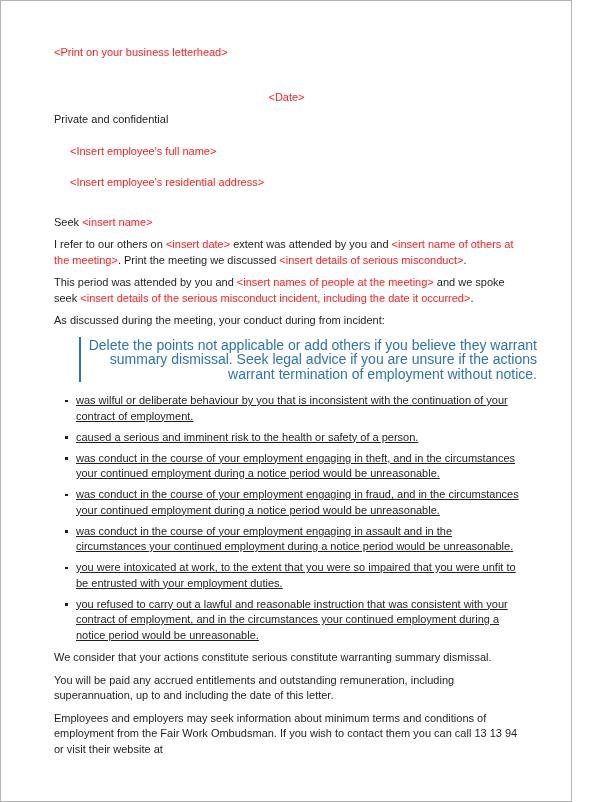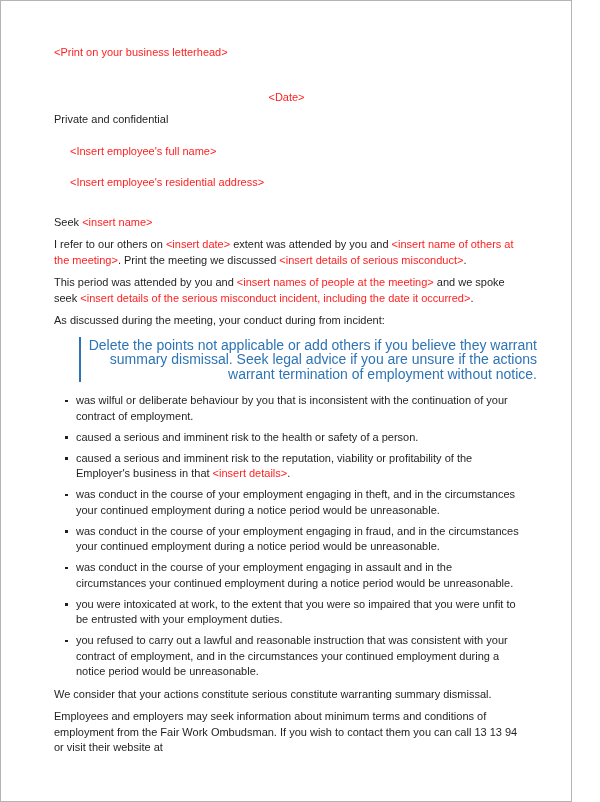--- a/index.html
+++ b/index.html
@@ -33,21 +33,21 @@
     padding:1px 10px 1px 7px;
     color:var(--note_blue);
     font-size:14px;line-height:14.5px;
     width:468px;box-sizing:border-box;text-align:right;
   }
   ul.misconduct{
     list-style:none;margin:11px 0 0 0;padding:0;
   }
   ul.misconduct li{
     position:relative;
-    padding-left:22px;margin:0 0 5.5px 0;
+    padding-left:22px;margin:0 0 5.5px 0;text-decoration:underline;
   }
   ul.misconduct li::before{
     content:"";position:absolute;left:11px;top:6.5px;
     width:2.5px;height:2.5px;background:var(--text_black);
   }
 </style>
 </head>
 <body>
 
 <div class="page">
@@ -71,26 +71,26 @@
 
   <p><span>This period was attended by you and </span><span class="red">&lt;insert names of people at the meeting&gt;</span><span> and we spoke seek </span><span class="red">&lt;insert details of the serious misconduct incident, including the date it occurred&gt;</span><span>.</span></p>
 
   <p>As discussed during the meeting, your conduct during from incident:</p>
 
   <div class="note">Delete the points not applicable or add others if you believe they warrant summary dismissal. Seek legal advice if you are unsure if the actions warrant termination of employment without notice.</div>
 
   <ul class="misconduct">
     <li><span>was wilful or deliberate behaviour by you that is inconsistent with the continuation of your contract of employment.</span></li>
     <li><span>caused a serious and imminent risk to the health or safety of a person.</span></li>
-    <li><span>caused a serious and imminent risk to the reputation, viability or profitability of the Employer's business in that </span><span class="red">&lt;insert details&gt;</span><span>.</span></li>
     <li><span>was conduct in the course of your employment engaging in theft, and in the circumstances your continued employment during a notice period would be unreasonable.</span></li>
     <li><span>was conduct in the course of your employment engaging in fraud, and in the circumstances your continued employment during a notice period would be unreasonable.</span></li>
     <li><span>was conduct in the course of your employment engaging in assault and in the circumstances your continued employment during a notice period would be unreasonable.</span></li>
     <li><span>you were intoxicated at work, to the extent that you were so impaired that you were unfit to be entrusted with your employment duties.</span></li>
     <li><span>you refused to carry out a lawful and reasonable instruction that was consistent with your contract of employment, and in the circumstances your continued employment during a notice period would be unreasonable.</span></li>
   </ul>
 
   <p>We consider that your actions constitute serious constitute warranting summary dismissal.</p>
 
+  <p>You will be paid any accrued entitlements and outstanding remuneration, including superannuation, up to and including the date of this letter.</p>
 
   <p><span>Employees and employers may seek information about minimum terms and conditions of employment from the Fair Work Ombudsman. If you wish to contact them you can call 13 13 94 or visit their website at </span></p>
 
 </div>
 
 </body></html>

